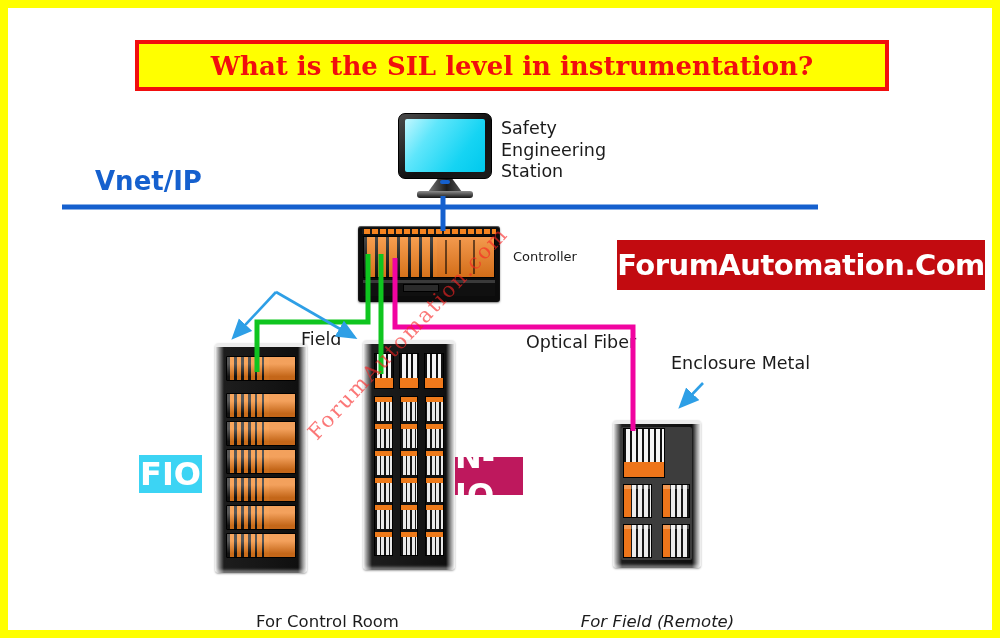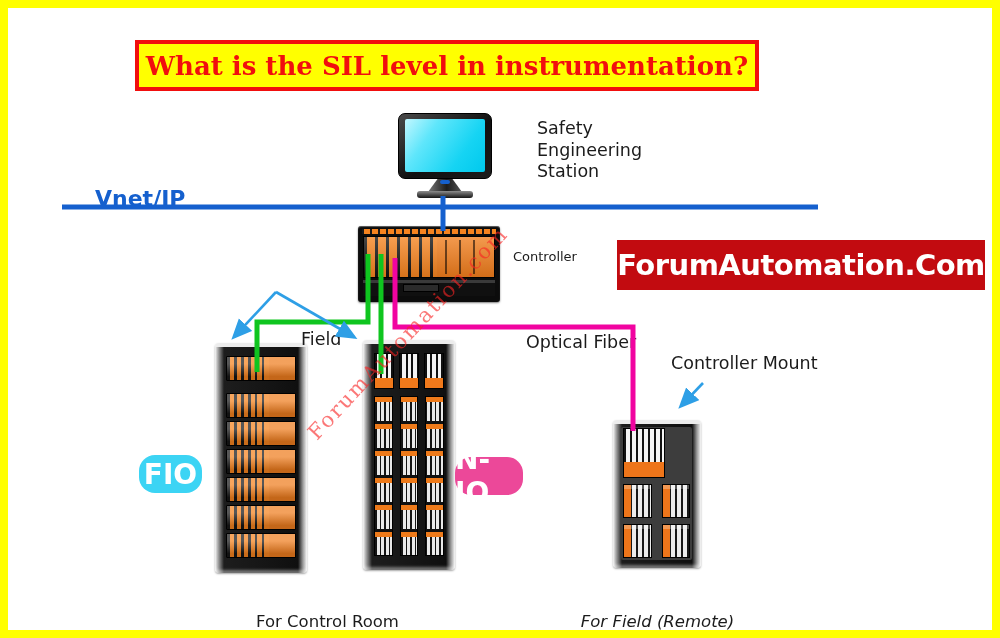--- a/index.html
+++ b/index.html
@@ -7,40 +7,40 @@
     position:relative;width:1000px;height:638px;background:#ffffff;
     font-family:"DejaVu Sans",sans-serif;overflow:hidden;
   }
   .abs{position:absolute;}
 
   
   #frame{left:0;top:0;right:0;bottom:0;border:8px solid #FFFF00;z-index:9;pointer-events:none;}
 
   
   #title-banner{
-    left:135px;top:40px;width:624px;height:51px;background:#FFFF00;
+    left:135px;top:40px;width:754px;height:51px;background:#FFFF00;
     border:4px solid #F10E0E;box-sizing:border-box;display:flex;align-items:center;justify-content:center;
     z-index:3;
   }
   #title-banner span{
     font-family:"DejaVu Serif",serif;font-weight:bold;font-size:26px;color:#F10E0E;white-space:nowrap;
   }
 
   
   #monitor{left:398px;top:113px;width:94px;height:84px;z-index:2;}
   #monitor .bezel{position:absolute;left:0;top:0;width:94px;height:66px;background:linear-gradient(145deg,#4a4a4a 0%,#101010 55%,#1c1c1c 100%);border-radius:7px;border:1px solid #000;box-sizing:border-box;}
   #monitor .screen{position:absolute;left:7px;top:6px;width:80px;height:53px;border-radius:2px;
     background:linear-gradient(125deg,#c2f7ff 0%,#5fe6fb 30%,#16d4f3 70%,#00c9ed 100%);}
   #monitor .neck{position:absolute;left:30px;top:66px;width:34px;height:13px;background:linear-gradient(90deg,#777,#1d1d1d 55%,#555);clip-path:polygon(28% 0,72% 0,100% 100%,0 100%);}
   #monitor .neck-dot{position:absolute;left:42px;top:67px;width:10px;height:4px;border-radius:2px;background:#1560CE;}
   #monitor .base{position:absolute;left:19px;top:78px;width:56px;height:7px;border-radius:3px;background:linear-gradient(180deg,#8d8d8d,#151515);}
 
   .label-text{color:#1b1b1b;font-size:17.5px;z-index:3;white-space:nowrap;}
-  #ses-label{left:501px;top:118px;width:118px;line-height:1.24;white-space:normal;margin-left:36px;}
-  #vnet-label{left:95px;top:186px;font-size:22px;font-weight:bold;color:#1560CE;z-index:3;}
+  #ses-label{left:501px;top:118px;width:118px;line-height:1.24;white-space:normal;}
+  #vnet-label{left:95px;top:166px;font-size:26px;font-weight:bold;color:#1560CE;z-index:3;}
   #controller-label{left:513px;top:249px;font-size:13px;}
   #cabinet-mount-label{left:226px;top:267px;}
   #metal-label{left:301px;top:329px;}
   #optical-fiber-label{left:526px;top:332px;}
   #enclosure-mount-label{left:671px;top:353px;}
 
   
   #brand-banner{left:617px;top:240px;width:368px;height:50px;background:#C20B10;display:flex;align-items:center;justify-content:center;z-index:3;}
   #brand-banner span{color:#fff;font-weight:800;font-size:29px;letter-spacing:-0.5px;white-space:nowrap;}
 
@@ -103,23 +103,23 @@
       linear-gradient(0deg,#ee751a 0 15px,rgba(0,0,0,0) 15px),
       repeating-linear-gradient(90deg,#121212 0 2px,#f4f4f4 2px 6px);}
   #enclosure .grid{position:absolute;left:10px;right:11px;top:64px;bottom:10px;display:grid;grid-template-columns:1fr 1fr;gap:6px 10px;}
   #enclosure .gmod{border:1px solid #000;
     background:
       linear-gradient(180deg,rgba(255,255,255,.25) 0 4px,rgba(0,0,0,0) 4px),
       linear-gradient(90deg,#ee751a 0 7px,rgba(0,0,0,0) 7px),
       repeating-linear-gradient(90deg,#181818 0 2px,#ececec 2px 6px);}
 
   
-  .badge{display:flex;align-items:center;justify-content:center;color:#fff;font-weight:bold;font-size:28px;border-radius:16px;z-index:3;}
+  .badge{display:flex;align-items:center;justify-content:center;color:#fff;font-weight:bold;font-size:32px;border-radius:0;z-index:3;}
   #fio-badge{left:139px;top:455px;width:63px;height:38px;background:#3CD4F4;}
-  #nio-badge{left:455px;top:457px;width:68px;height:38px;background:#ec4899;}
+  #nio-badge{left:455px;top:457px;width:68px;height:38px;background:#be185d;}
 
   .caption{font-size:16.5px;color:#1b1b1b;text-align:center;z-index:3;white-space:nowrap;margin-top:40px;}
   #caption-control-room{left:230px;top:572px;width:195px;}
   #caption-field{left:560px;top:572px;width:195px;font-style:italic;}
 
   
   #wires{left:0;top:0;width:1000px;height:638px;z-index:4;pointer-events:none;}
 
   
   #watermark{left:408px;top:333px;transform:translate(-50%,-50%) rotate(-47deg);
@@ -155,21 +155,21 @@
     </div>
   </div>
   <div id="controller-label" class="abs label-text">Controller</div>
 
   <div id="brand-banner" class="abs">
     <span>ForumAutomation.Com</span>
   </div>
 
   <div id="metal-label" class="abs label-text">Field</div>
   <div id="optical-fiber-label" class="abs label-text">Optical Fiber</div>
-  <div id="enclosure-mount-label" class="abs label-text">Controller Mount</div>
+  <div id="enclosure-mount-label" class="abs label-text">Enclosure Metal</div>
 
   <div id="fio-rack" class="abs cabinet">
     <div class="rows">
       <div class="fio-row first"></div>
       <div class="fio-row"></div>
       <div class="fio-row"></div>
       <div class="fio-row"></div>
       <div class="fio-row"></div>
       <div class="fio-row"></div>
       <div class="fio-row"></div>

